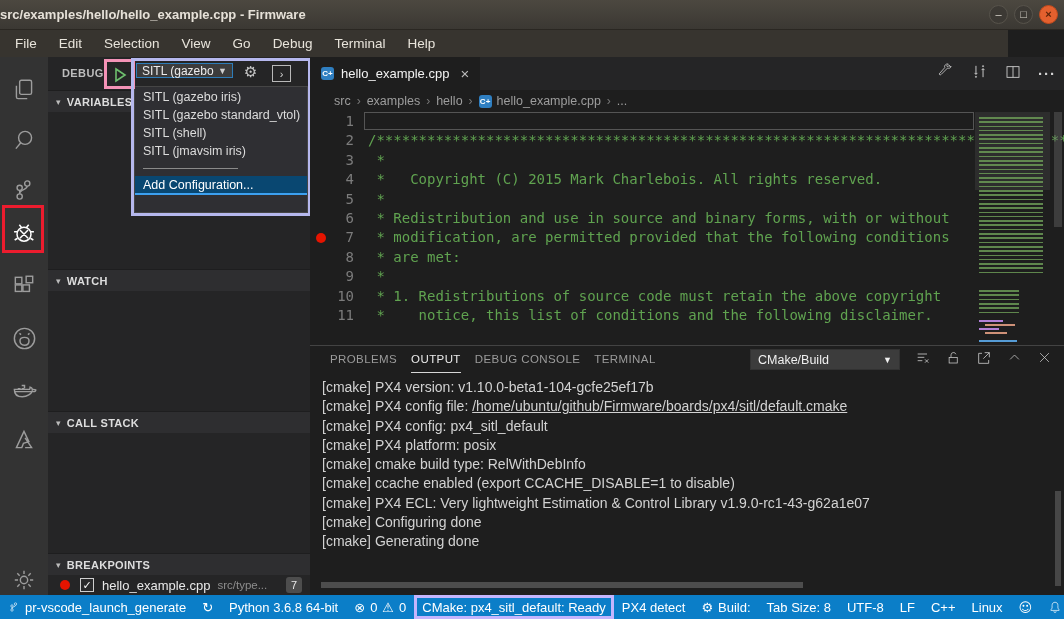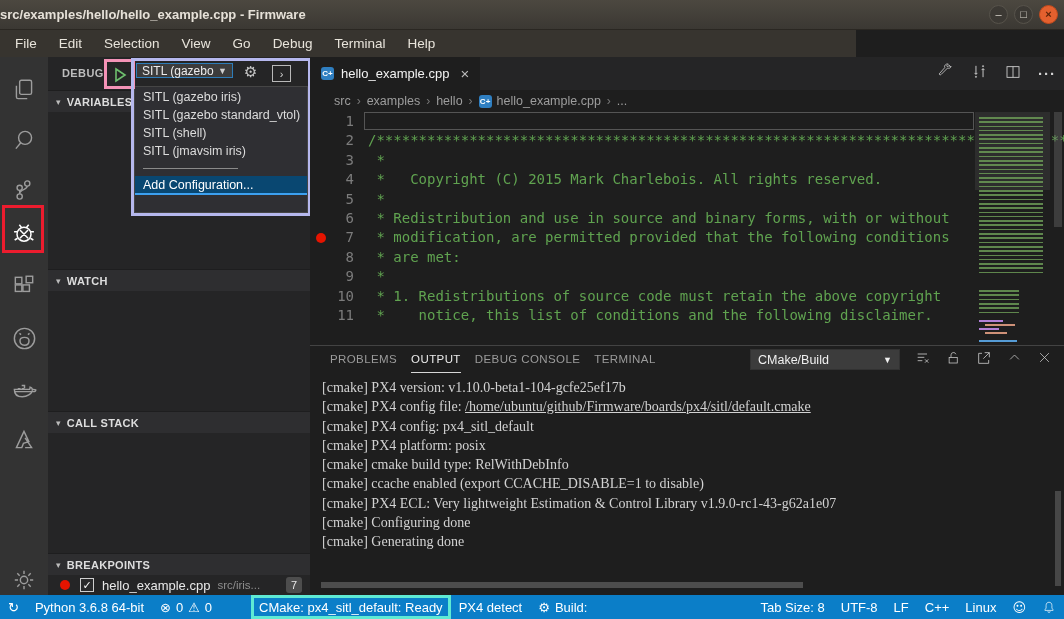--- a/index.html
+++ b/index.html
@@ -11,21 +11,21 @@
   .titlebar { position:absolute; left:0; top:0; width:1064px; height:30px;
     background:linear-gradient(#4c4840,#3b3833); border-bottom:1px solid #2a2722;
     display:flex; align-items:center; justify-content:flex-start; }
   .title-text { font-weight:bold; font-size:13px; color:#e6e1d8; }
   .win-btns { position:absolute; right:6px; top:5px; display:flex; gap:6px; }
   .wbtn { width:19px; height:19px; border-radius:50%; background:#3c3934; border:1px solid #57534b;
     color:#d9d5cc; font-size:11px; line-height:17px; text-align:center; }
   .wbtn.close { background:#e4602e; border-color:#c24a1d; color:#5d2409; font-weight:bold; }
 
   
-  .menubar { position:absolute; left:0; top:30px; width:856px; height:27px; background:#37342f;
+  .menubar { position:absolute; left:0; top:30px; width:1008px; height:27px; background:#37342f;
     display:flex; align-items:center; padding-left:4px; }
   .menu-item { color:#e8e4db; font-size:13.5px; padding:0 11px; height:27px; line-height:27px; }
 
   
   .activitybar { position:absolute; left:0; top:57px; width:48px; height:538px; background:#333333; }
   .act-icon { position:absolute; left:0; width:48px; height:48px; display:flex; align-items:center; justify-content:center; color:#9d9d9d; }
   .act-icon svg { stroke:#9d9d9d; fill:none; stroke-width:1.3; }
   .act-icon.active svg { stroke:#ffffff; }
   .red-frame { position:absolute; left:2px; top:148px; width:42px; height:48px; border:3px solid #ec1c2e; pointer-events:none; z-index:60; }
 
@@ -97,34 +97,34 @@
   .panel { position:absolute; left:310px; top:345px; width:754px; height:250px; background:#1e1e1e; border-top:1px solid #434343; }
   .panel-tabs { position:absolute; left:20px; top:0; height:27px; display:flex; align-items:center; gap:14px; }
   .panel-tab { font-size:11.5px; letter-spacing:.4px; color:#9b9b9b; height:27px; line-height:27px; }
   .panel-tab.active { color:#eaeaea; border-bottom:1px solid #d7d7d7; }
   .panel-right { position:absolute; right:12px; top:3px; display:flex; align-items:center; gap:15px; }
   .chan-select { width:150px; height:21px; background:#3c3c3c; border:1px solid #323232; color:#f0f0f0; font-size:12.5px;
     display:flex; align-items:center; padding:0 7px; }
   .chan-select .caret { margin-left:auto; font-size:9px; }
   .panel-right svg { stroke:#cfcfcf; fill:none; stroke-width:1.2; }
   .out { position:absolute; left:12px; top:32px; right:20px; bottom:30px; overflow:hidden;
-    font-family:Liberation Serif, serif; font-size:14px; color:#d2d2d2; }
+    font-family:Liberation Sans, sans-serif; font-size:14px; color:#d2d2d2; }
   .out-line { height:19.3px; line-height:19.3px; white-space:pre; }
   .out-link { text-decoration:underline; }
   .panel-hscroll { position:absolute; left:10px; bottom:7px; width:730px; height:6px; }
   .panel-hscroll .thumb { position:absolute; left:1px; width:482px; height:6px; background:#4d4d4d; }
   .panel-vscroll { position:absolute; right:1px; top:30px; width:8px; bottom:20px; }
   .panel-vscroll .thumb { position:absolute; top:115px; width:6px; height:95px; background:rgba(150,150,150,.35); }
 
   
   .statusbar { position:absolute; left:0; top:595px; width:1064px; height:24px; background:#0b7ec8;
     display:flex; align-items:center; color:#fff; font-size:13px; }
   .sb-item { display:flex; align-items:center; gap:5px; padding:0 8px; height:24px; white-space:nowrap; }
   .sb-item svg { stroke:#fff; fill:none; stroke-width:1.2; }
-  .sb-cmake { border:3px solid #5eead4; padding:8px 5px;margin-left:31px; }
+  .sb-cmake { border:3px solid #c4b5fd; padding:8px 5px; }
   .sb-right { margin-left:auto; display:flex; align-items:center; }
   .sb-sym { font-family:"DejaVu Sans", sans-serif; font-size:13px; }
 </style>
 </head>
 <body>
 
 <div class="app">
 
   <div class="titlebar">
     <div class="title-text">src/examples/hello/hello_example.cpp - Firmware</div>
@@ -247,21 +247,21 @@
       <span>CALL STACK</span>
     </div>
     <div class="section-hdr" style="top:496px">
       <span class="chev">▾</span>
       <span>BREAKPOINTS</span>
     </div>
     <div class="bp-row">
       <span class="bp-red"></span>
       <span class="bp-check">✓</span>
       <span class="bp-file">hello_example.cpp</span>
-      <span class="bp-path">src/iris...</span>
+      <span class="bp-path">src/type...</span>
       <span class="bp-badge">7</span>
     </div>
   </div>
 
   <div class="editor">
     <div class="tabs">
       <div class="tab">
         <span class="cpp-ico">C+</span>
         <span class="tab-label">hello_example.cpp</span>
         <span class="tab-close">×</span>
@@ -397,20 +397,29 @@
     <div class="panel-hscroll">
         <div class="thumb"></div>
       </div>
     <div class="panel-vscroll">
         <div class="thumb"></div>
       </div>
   </div>
 
   <div class="statusbar">
     <div class="sb-item">
+      <svg width="12" height="14" viewBox="0 0 24 24">
+          <circle cx="15" cy="6" r="2.4"></circle>
+          <circle cx="8" cy="10" r="2.4"></circle>
+          <circle cx="8" cy="18" r="2.4"></circle>
+          <path d="M8 12.4v3.2M15 8.4c0 4-7 2.6-7 7.2"></path>
+        </svg>
+      <span>pr-vscode_launch_generate</span>
+    </div>
+    <div class="sb-item">
         <span class="sb-sym">↻</span>
       </div>
     <div class="sb-item">
       <span>Python 3.6.8 64-bit</span>
     </div>
     <div class="sb-item">
       <span class="sb-sym">⊗</span>
       <span>0</span>
       <span class="sb-sym">⚠</span>
       <span>0</span>

